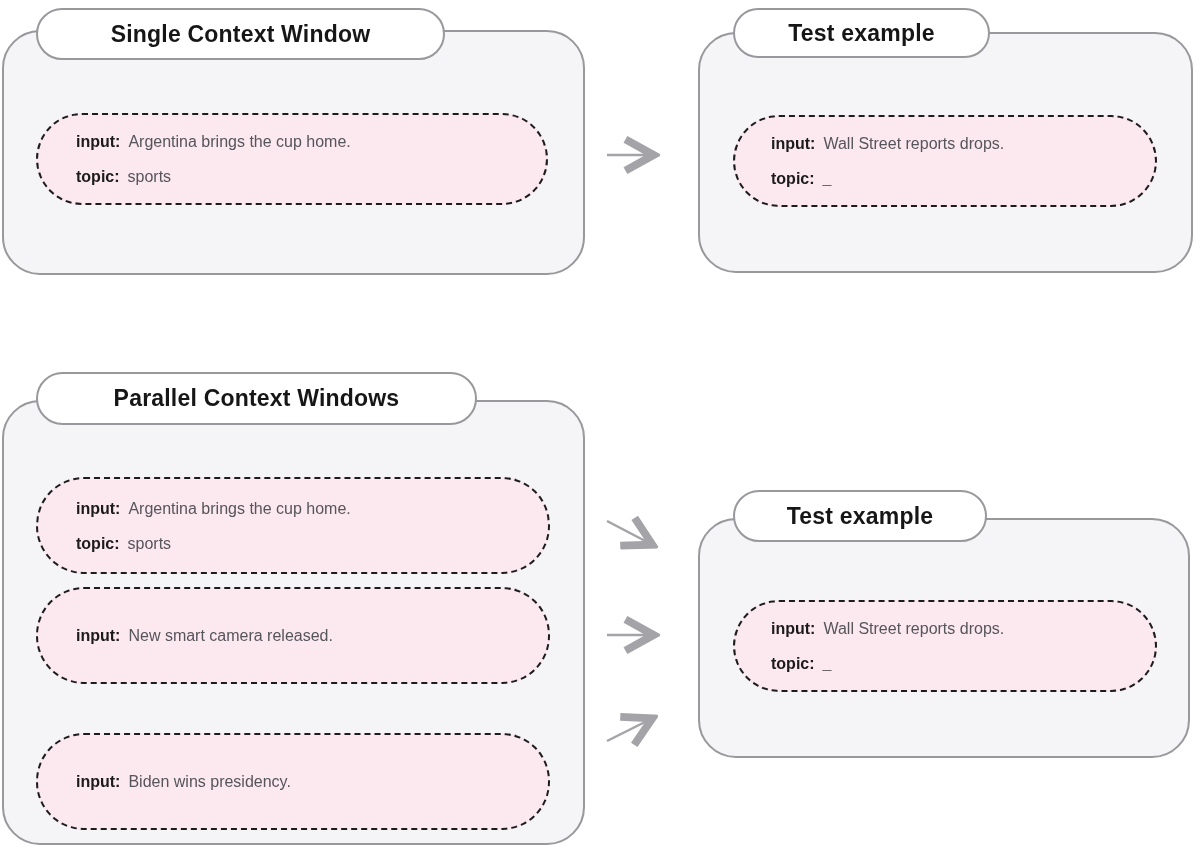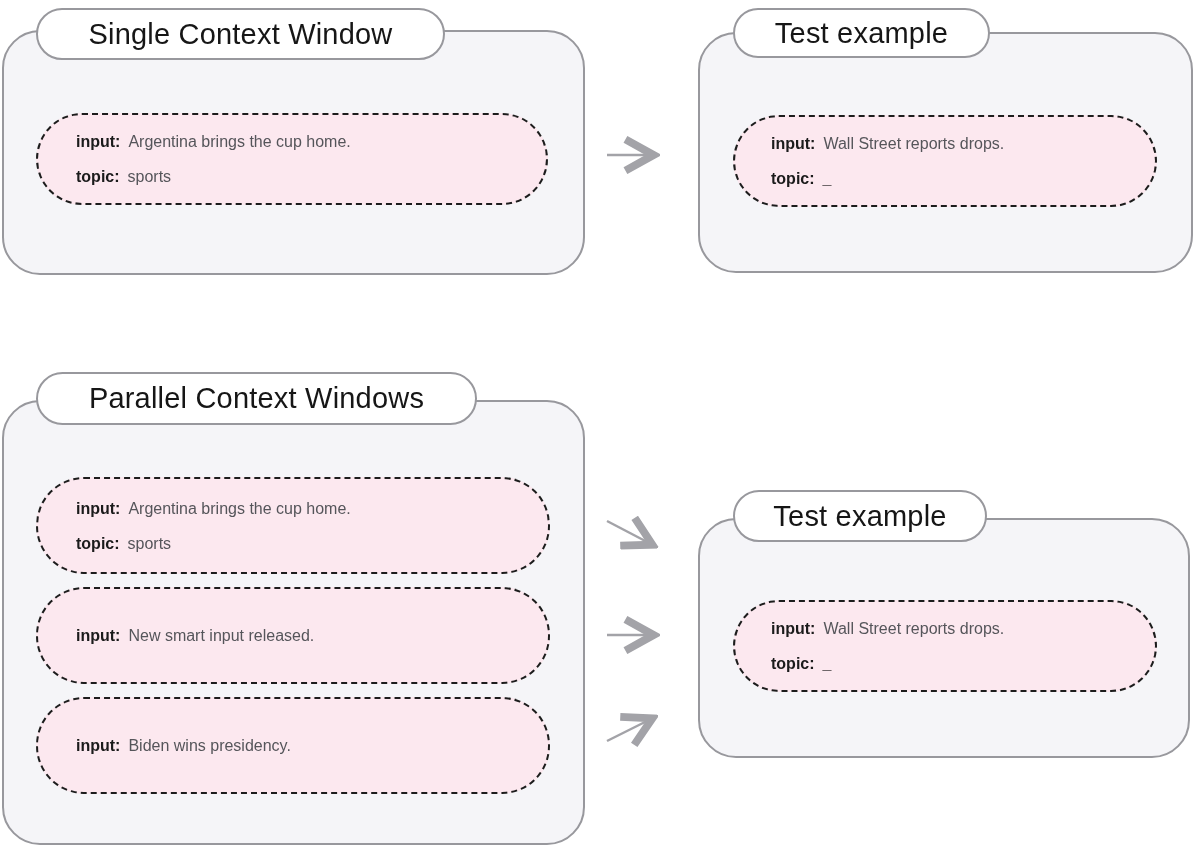--- a/index.html
+++ b/index.html
@@ -15,21 +15,21 @@
   .box{
     position:absolute;background:var(--box-fill);
     border:2.5px solid var(--box-border);border-radius:38px;box-sizing:border-box;
   }
   .pill{
     position:absolute;background:var(--pill-fill);
     border:2.5px solid var(--box-border);border-radius:27px;box-sizing:border-box;
     display:flex;align-items:center;justify-content:center;z-index:3;
   }
   .pill .title{
-    font-size:29px;font-weight:400;color:var(--title);
+    font-size:23px;font-weight:700;color:var(--title);
     letter-spacing:.2px;white-space:nowrap;
   }
   .prompt{
     position:absolute;background:var(--pink-fill);
     border:2.4px dashed var(--dash);border-radius:48px;box-sizing:border-box;
     display:flex;flex-direction:column;justify-content:center;
     padding:8px 18px 8px 38px;z-index:2;
   }
   .prompt.narrowpad{padding-left:36px;}
   .line{
@@ -78,23 +78,23 @@
 
   <div class="box" style="left:2px;top:400px;width:583px;height:445px;"></div>
   <div class="pill" style="left:36px;top:372px;width:441px;height:53px;">
     <span class="title">Parallel Context Windows</span>
   </div>
   <div class="prompt" style="left:36px;top:477px;width:514px;height:97px;">
     <p class="line"><span class="lbl">input:</span><span class="val">Argentina brings the cup home.</span></p>
     <p class="line"><span class="lbl">topic:</span><span class="val">sports</span></p>
   </div>
   <div class="prompt" style="left:36px;top:587px;width:514px;height:97px;">
-    <p class="line"><span class="lbl">input:</span><span class="val">New smart input released.</span></p>
+    <p class="line"><span class="lbl">input:</span><span class="val">New smart camera released.</span></p>
   </div>
-  <div class="prompt" style="left:36px;top:697px;width:514px;height:97px;">
+  <div class="prompt" style="left:36px;top:733px;width:514px;height:97px;">
     <p class="line"><span class="lbl">input:</span><span class="val">Biden wins presidency.</span></p>
   </div>
 
   <div class="box" style="left:698px;top:518px;width:492px;height:240px;"></div>
   <div class="pill" style="left:733px;top:490px;width:254px;height:52px;">
     <span class="title">Test example</span>
   </div>
   <div class="prompt narrowpad" style="left:733px;top:600px;width:424px;height:92px;">
     <p class="line"><span class="lbl">input:</span><span class="val">Wall Street reports drops.</span></p>
     <p class="line"><span class="lbl">topic:</span><span class="blank">_</span></p>

